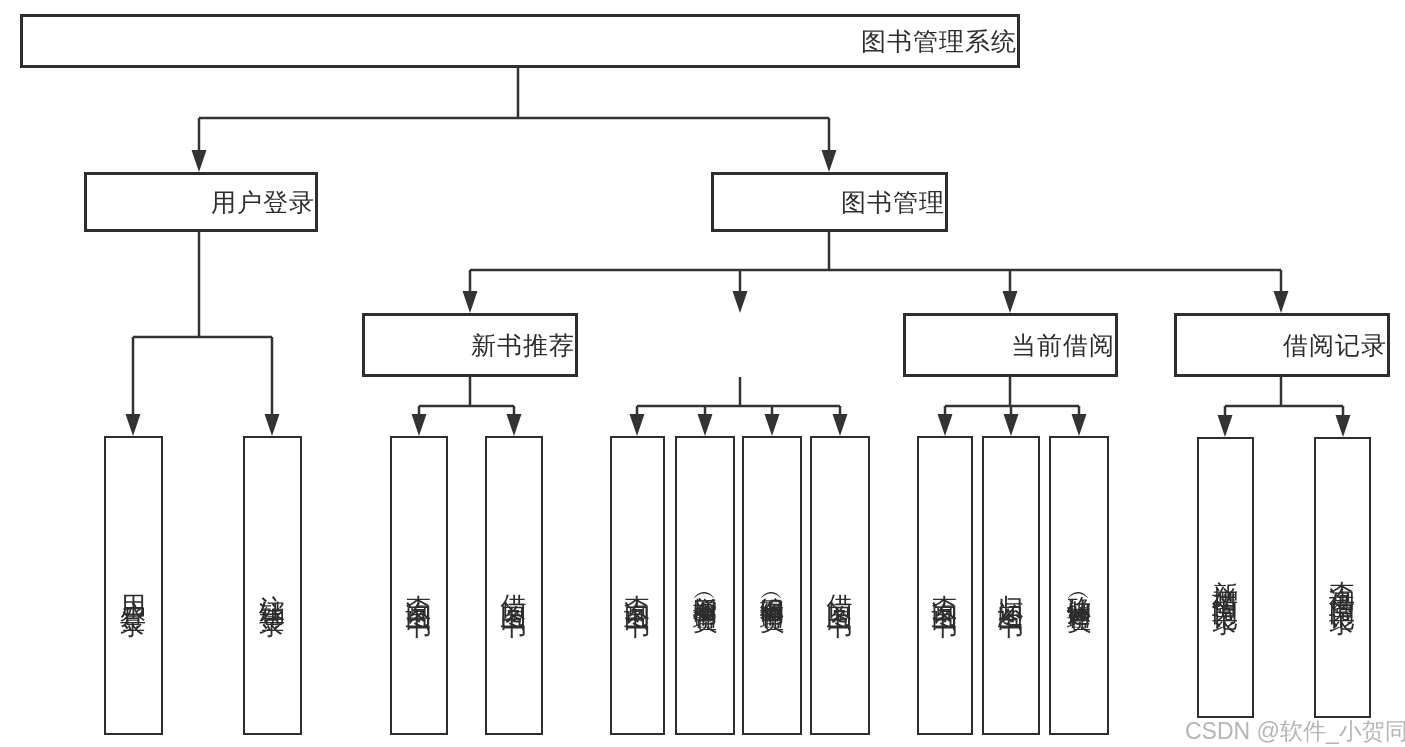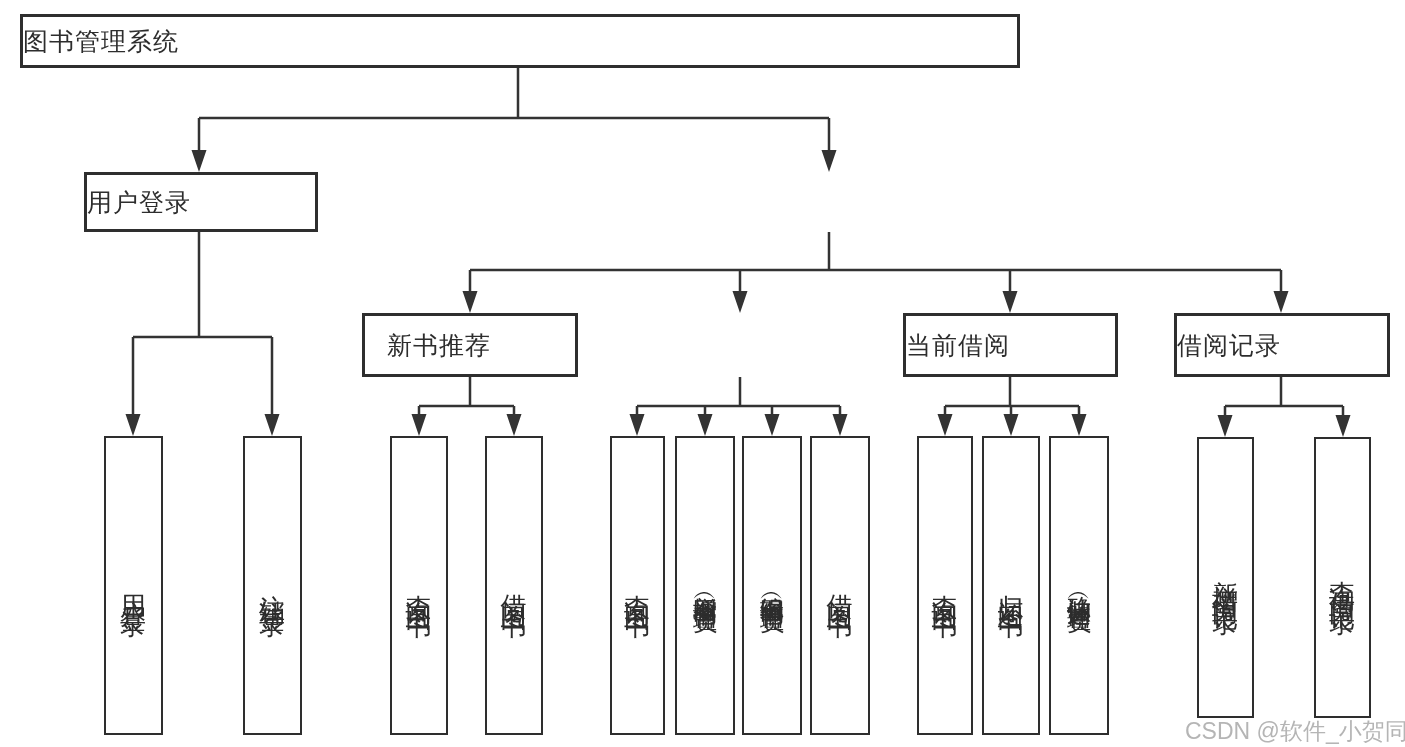--- a/index.html
+++ b/index.html
@@ -17,21 +17,21 @@
     position: absolute;
     left: 0; top: 0;
     width: 1405px; height: 747px;
   }
   .hnode {
     position: absolute;
     border: 3px solid #2e2e2e;
     background: #ffffff;
     display: flex;
     align-items: center;
-    justify-content: flex-start;
+    justify-content: flex-end;
     font-size: 25px;
     letter-spacing: 1px;
     z-index: 2;
   }
   .leaf {
     position: absolute;
     border: 2.5px solid #2e2e2e;
     background: #ffffff;
     display: flex;
     align-items: center;
@@ -117,20 +117,23 @@
       M1335.5,415 L1350.5,415 L1343,437 Z"></path>
   </svg>
 
   <div id="node-root" class="hnode">
     <span>图书管理系统</span>
   </div>
 
   <div id="node-user-login" class="hnode">
     <span>用户登录</span>
   </div>
+  <div id="node-book-mgmt" class="hnode">
+    <span>图书管理</span>
+  </div>
 
   <div id="node-new-books" class="hnode">
     <span>新书推荐</span>
   </div>
   <div id="node-current-borrow" class="hnode">
     <span>当前借阅</span>
   </div>
   <div id="node-borrow-records" class="hnode">
     <span>借阅记录</span>
   </div>

